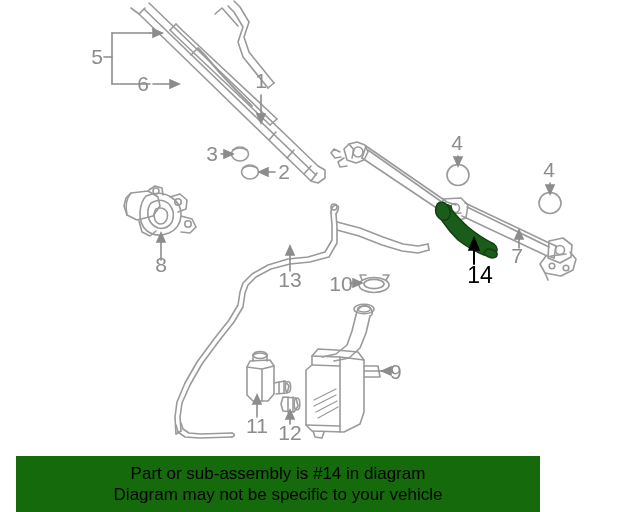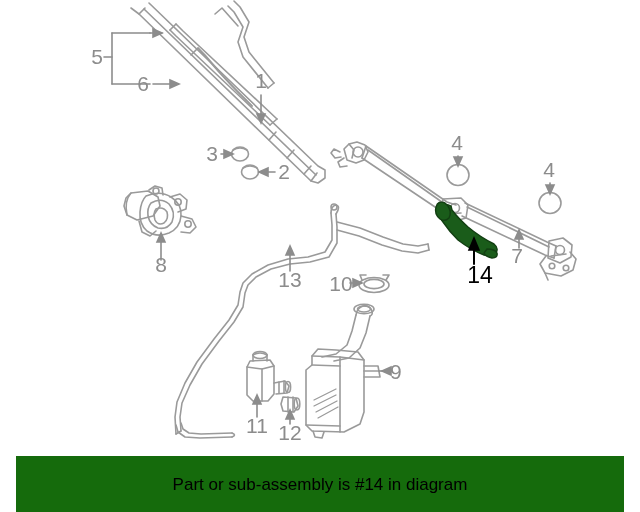--- a/index.html
+++ b/index.html
@@ -34,21 +34,21 @@
   }
   .callout-text-hl {
     font-family: "Liberation Sans", sans-serif;
     font-size: 23px;
     fill: #000000;
   }
   #banner {
     position: absolute;
     left: 16px;
     top: 456px;
-    width: 608px;
+    width: 524px;
     height: 56px;
     background: #156b0c;
     display: flex;
     flex-direction: column;
     align-items: center;
     justify-content: center;
     box-sizing: border-box;
   }
   #banner .banner-line {
     color: #000000;
@@ -342,15 +342,16 @@
     <text class="callout-text" x="390" y="379" text-anchor="start">9</text>
     <text class="callout-text" x="341" y="291" text-anchor="middle">10</text>
     <text class="callout-text" x="257" y="433" text-anchor="middle">11</text>
     <text class="callout-text" x="290" y="440" text-anchor="middle">12</text>
     <text class="callout-text" x="290" y="287" text-anchor="middle">13</text>
     <text class="callout-text-hl" x="480" y="283" text-anchor="middle">14</text>
   </svg>
 
   <div id="banner">
     <div class="banner-line">Part or sub-assembly is #14 in diagram</div>
+    <div class="banner-line">Diagram may not be specific to your vehicle</div>
   </div>
 
 </div>
 
 </body></html>

